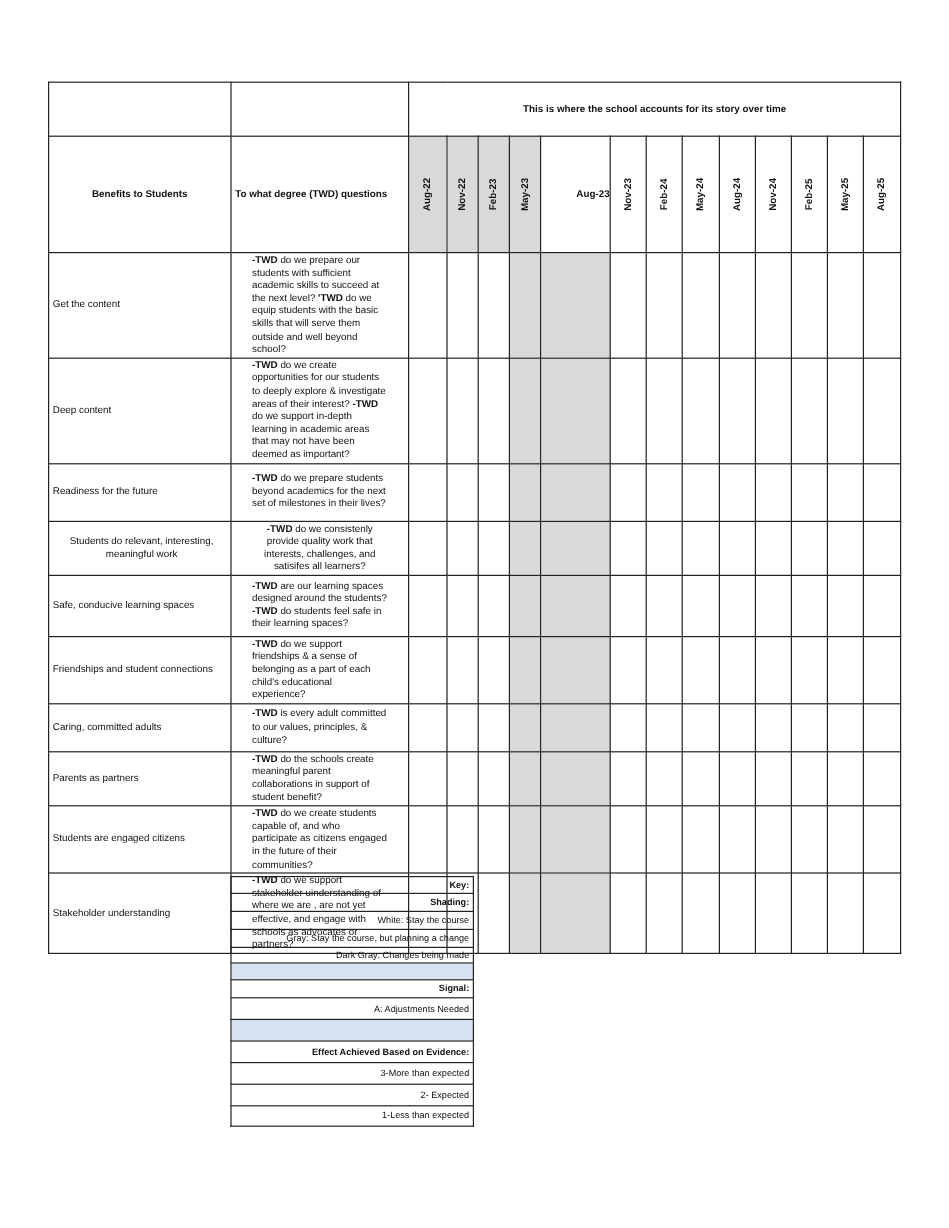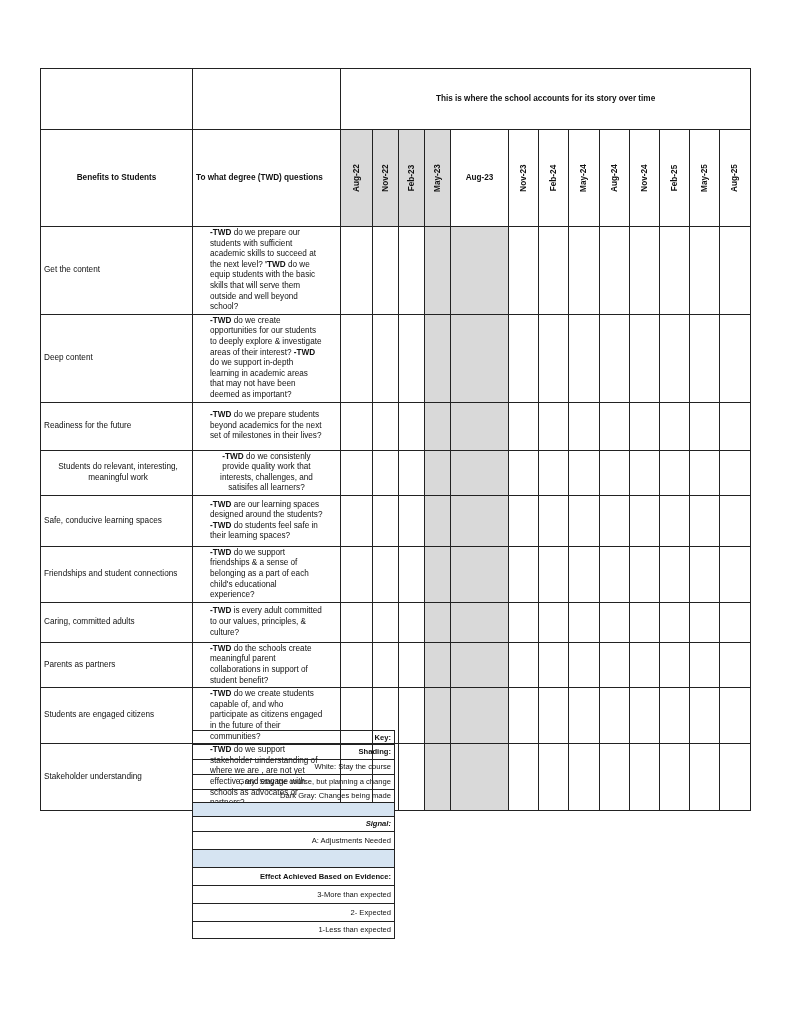--- a/index.html
+++ b/index.html
@@ -32,21 +32,21 @@
       border: 1.3px solid #222;
       padding: 0;
       vertical-align: middle;
       font-size: 8.2px;
       line-height: 10.6px;
       overflow: hidden;
     }
     table.main th {
       font-weight: bold;
     }
-    .hdr-top { height: 61px; }
+    .hdr-top { height: 45px; }
     .hdr-dates { height: 96px; }
     .gray { background: #d9d9d9; }
     .benefit-hdr {
       text-align: center;
       font-size: 8.4px;
     }
     .twd-hdr {
       text-align: left;
       padding-left: 3px !important;
       font-size: 8.4px;
@@ -63,21 +63,21 @@
     .rot {
       position: absolute;
       left: 50%;
       top: 50%;
       transform: translate(-50%, -50%) rotate(-90deg);
       white-space: nowrap;
       font-size: 8.2px;
       font-weight: bold;
     }
     .horiz-date {
-      text-align: center;
+      text-align: right;
       font-size: 8.4px;
       font-weight: bold;
     }
     td.benefit {
       padding-left: 3px !important;
       font-size: 8.6px;
       line-height: 11.5px;
     }
     td.twd {
       padding: 1px 17px !important;
@@ -389,21 +389,21 @@
         </tr>
         <tr style="height: 15px;">
           <td>Gray:  Stay the course, but planning a change</td>
         </tr>
         <tr style="height: 13px;">
           <td>Dark Gray:  Changes being made</td>
         </tr>
         <tr style="height: 14px;">
           <td class="key-blue"></td>
         </tr>
-        <tr style="height: 15px; font-style: italic;">
+        <tr style="height: 15px;">
           <td class="key-bold">Signal:</td>
         </tr>
         <tr style="height: 18px;">
           <td>A:  Adjustments Needed</td>
         </tr>
         <tr style="height: 18px;">
           <td class="key-blue"></td>
         </tr>
         <tr style="height: 18px;">
           <td class="key-bold">Effect Achieved Based on Evidence:</td>

